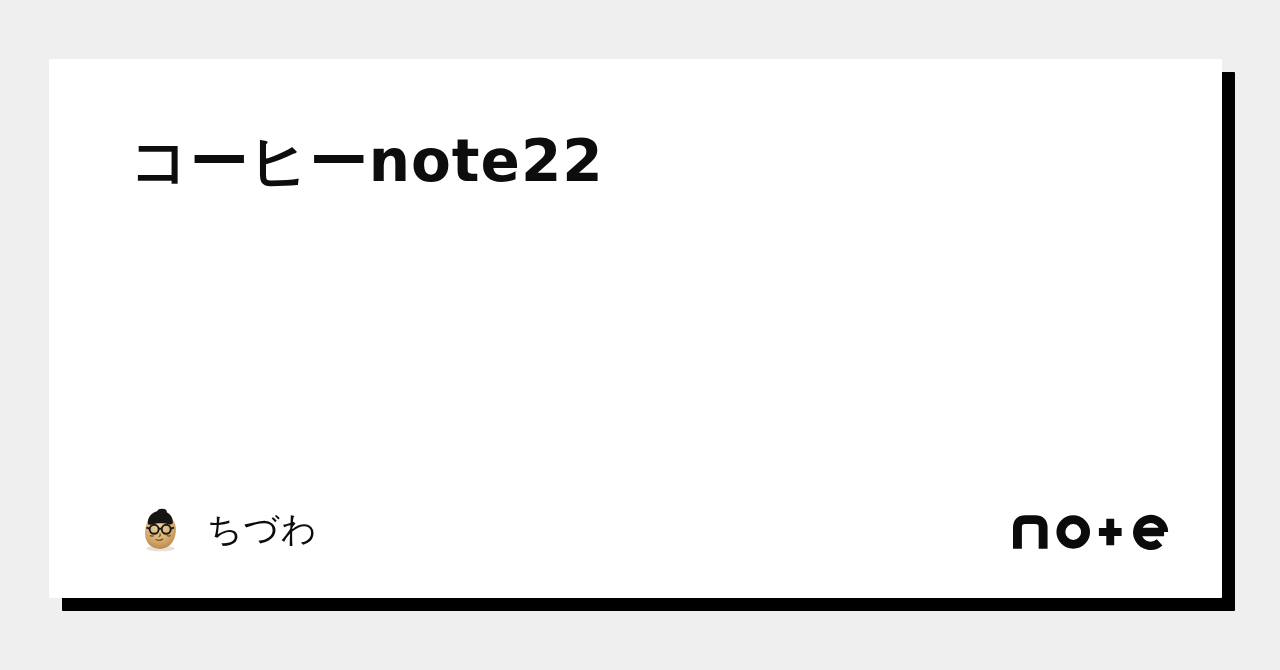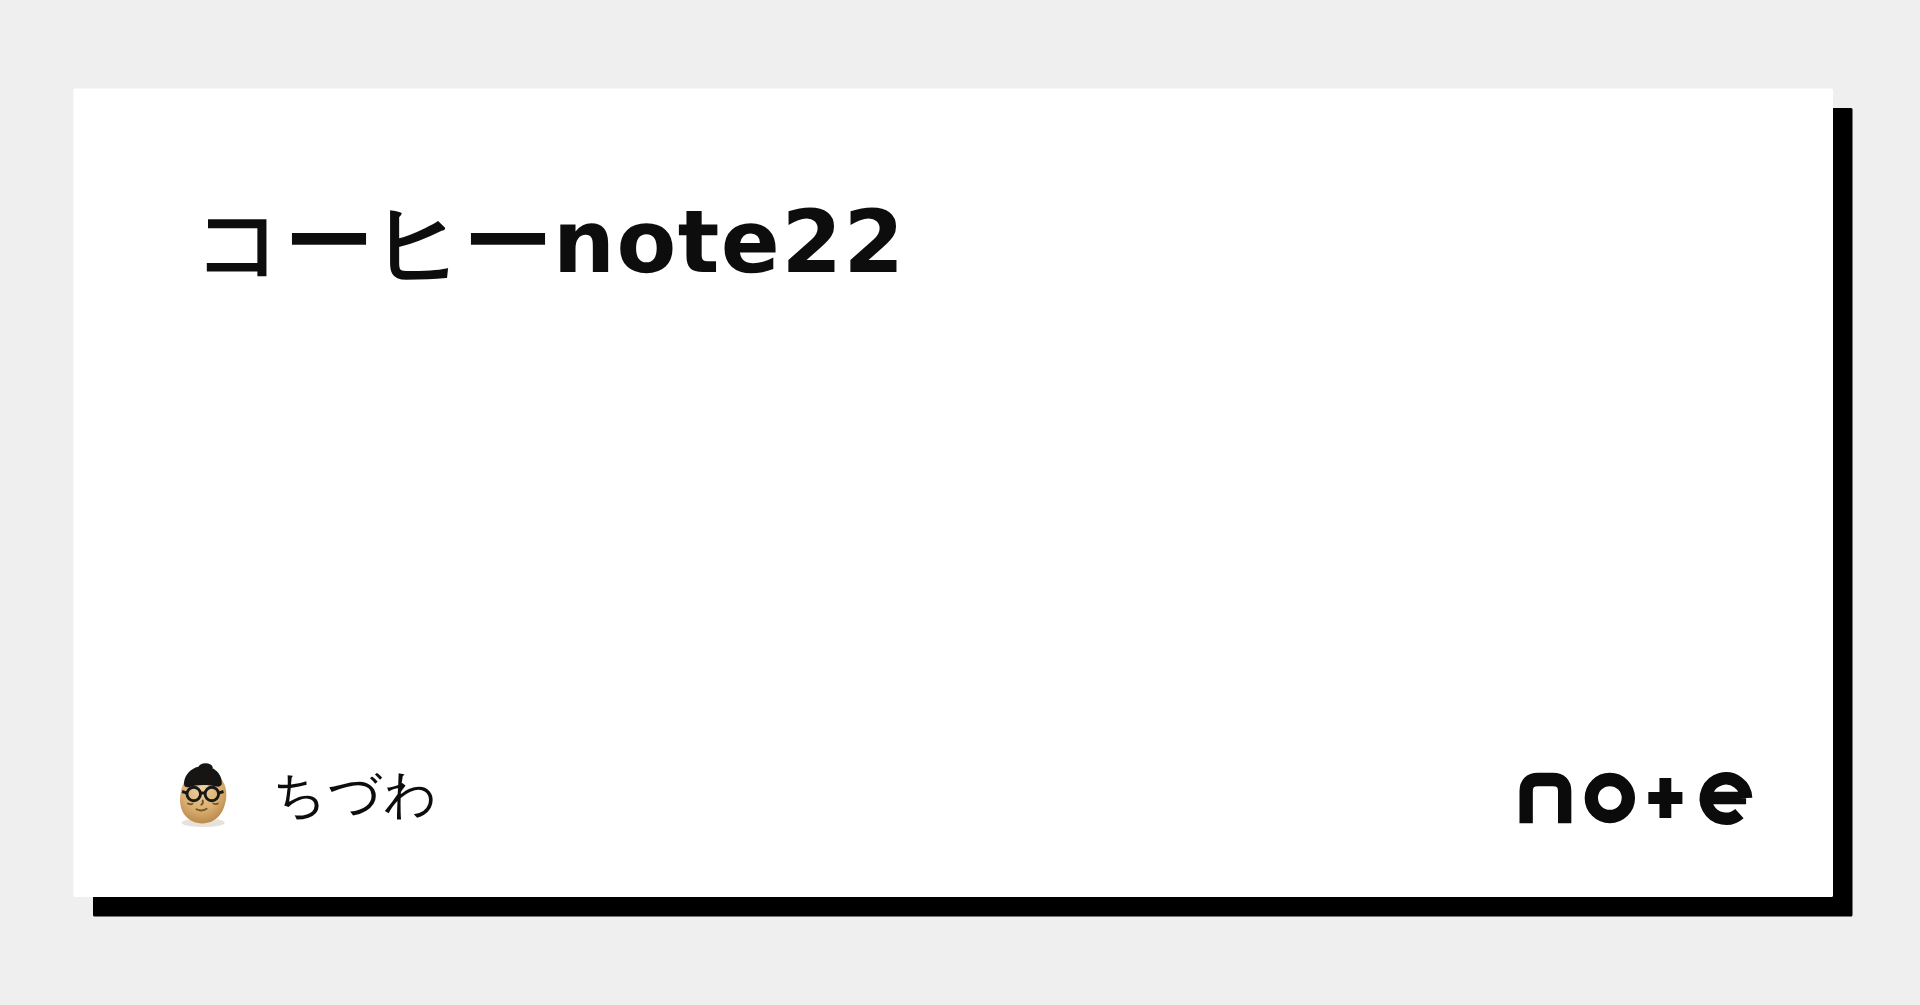--- a/index.html
+++ b/index.html
@@ -24,21 +24,21 @@
     font-size: 58px;
     line-height: 1.25;
     font-weight: 700;
     letter-spacing: 1px;
     color: var(--text, #0d0d0d);
     white-space: nowrap;
     overflow: hidden;
   }
   .author-row {
     position: absolute;
-    left: 64px; top: 447px;
+    left: 89px; top: 447px;
     height: 46px;
     display: flex;
     align-items: center;
     gap: 24px;
   }
   .avatar-svg { width: 45px; height: 45px; display: block; }
   .author-name {
     font-size: 35px;
     font-weight: 400;
     color: var(--text, #0d0d0d);

